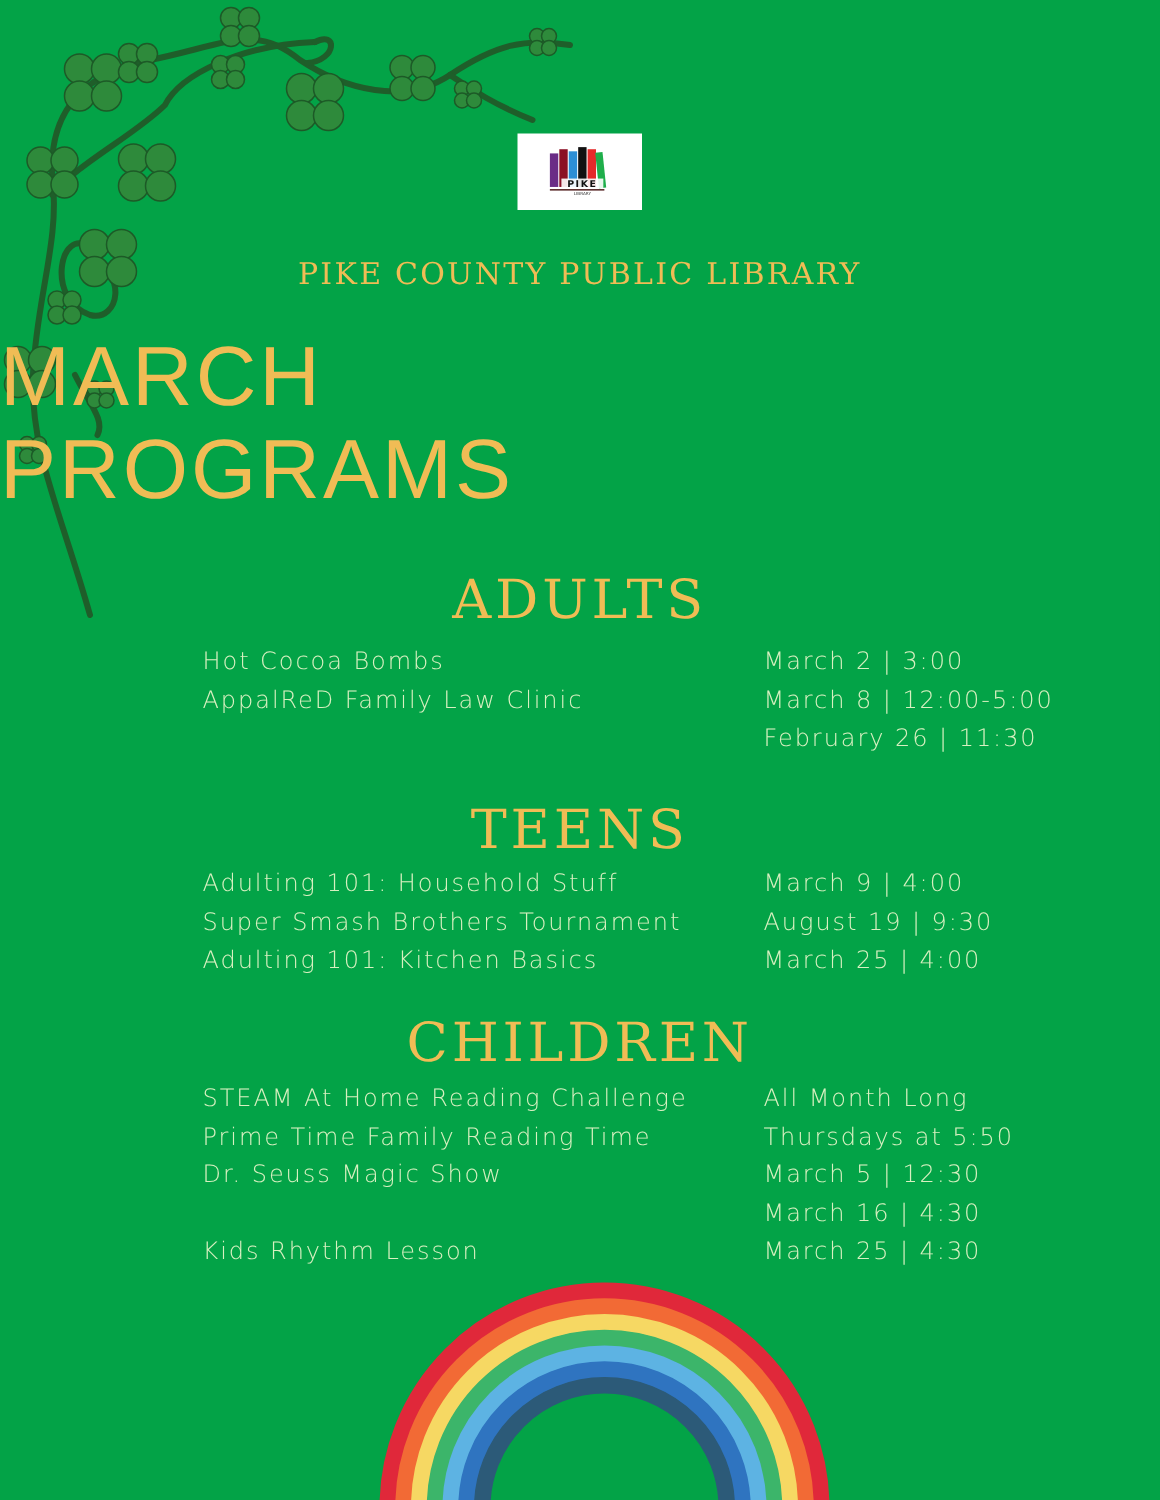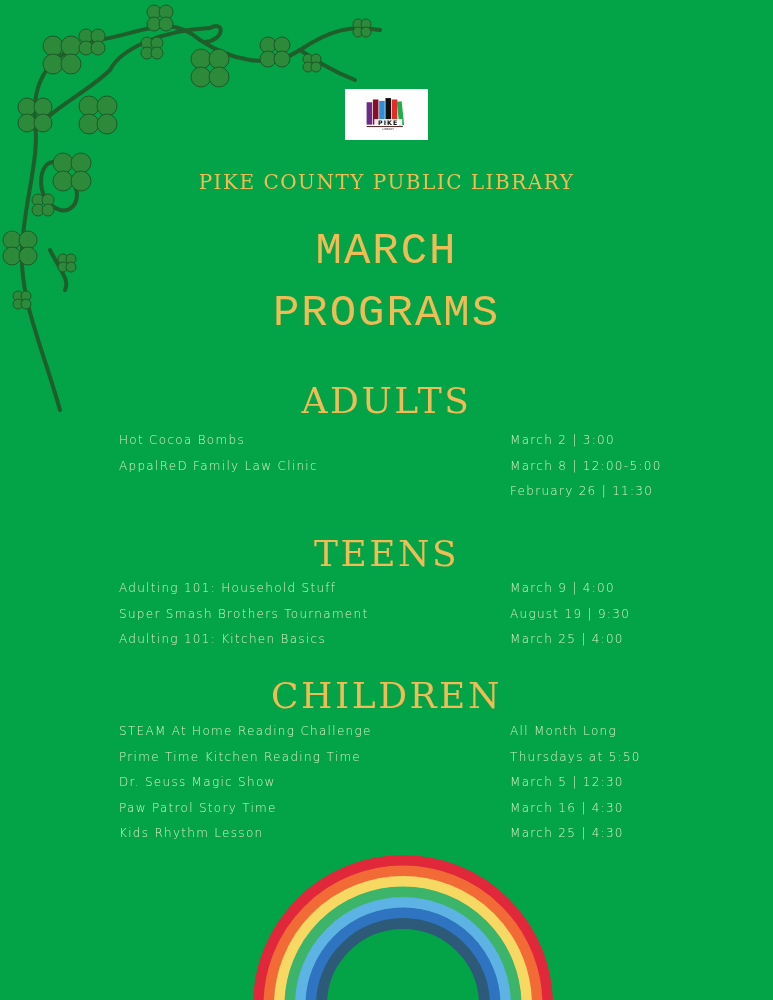--- a/index.html
+++ b/index.html
@@ -15,33 +15,33 @@
     position: absolute; left: 345px; top: 89px; width: 83px; height: 51px;
     background: #ffffff; box-sizing: border-box;
   }
   .logo svg { width: 100%; height: 100%; display: block; }
   .org-name {
     position: absolute; left: 0; right: 0; top: 170px; text-align: center;
     color: #f0bc55; font-family: "DejaVu Serif", serif; font-size: 20px;
     letter-spacing: 1.5px; font-weight: normal;
   }
   .title {
-    position: absolute; left: 0; right: 0; top: 220px; text-align: center;
-    color: #f0bc55; font-family: Liberation Mono, monospace; font-size: 44px;
+    position: absolute; left: 0; right: 0; top: 220px; text-align: left;
+    color: #f0bc55; font-family: Liberation Sans, sans-serif; font-size: 56px;
     line-height: 62px; letter-spacing: 2px;
   }
   .section-head {
     position: absolute; left: 0; right: 0; text-align: center;
     color: #f0bc55; font-family: "DejaVu Serif", serif; font-size: 36px;
     letter-spacing: 2.5px;
   }
   .list { position: absolute; left: 119px; width: 600px; }
-  .row { position: relative; height: 25.6px; line-height: 25.6px; color: #d8f0c0; font-size: 12px; letter-spacing: 1.3px; font-family: "DejaVu Sans", sans-serif; font-weight: 200; }
+  .row { position: relative; height: 25.6px; line-height: 25.6px; color: #d8f0c0; font-size: 16px; letter-spacing: 1.3px; font-family: "DejaVu Sans", sans-serif; font-weight: 200; margin-left: 16px; }
   .row .name { position: absolute; left: 0; white-space: nowrap; }
-  .row .when { position: absolute; left: 391px; white-space: nowrap; text-align: center; }
+  .row .when { position: absolute; left: 374px; white-space: nowrap; text-align: center; }
   .rainbow { position: absolute; left: 248px; top: 845px; width: 310px; height: 155px; }
 </style>
 </head>
 <body>
 
 <div class="poster">
 
   <svg class="vine" viewBox="0 0 400 420">
     <g fill="none" stroke="#1f5e2a" stroke-width="4" stroke-linecap="round">
       <path d="M60 410 C 40 340, 20 300, 22 250 C 24 200, 40 160, 35 120 C 32 80, 50 50, 100 40 C 150 30, 170 15, 200 40 C 230 60, 270 70, 300 50 C 330 30, 350 25, 380 30"></path>
@@ -198,29 +198,28 @@
       </div>
   </div>
 
   <div class="section-head" style="top:675px;">CHILDREN</div>
   <div class="list" style="top:719px;">
     <div class="row">
         <span class="name">STEAM At Home Reading Challenge</span>
         <span class="when">All Month Long</span>
       </div>
     <div class="row">
-        <span class="name">Prime Time Kitchen Reading Time</span>
+        <span class="name">Prime Time Family Reading Time</span>
         <span class="when">Thursdays at 5:50</span>
       </div>
     <div class="row">
         <span class="name">Dr. Seuss Magic Show</span>
         <span class="when">March 5  | 12:30</span>
       </div>
     <div class="row">
-        <span class="name">Paw Patrol Story Time</span>
         <span class="when">March 16 | 4:30</span>
       </div>
     <div class="row">
         <span class="name">Kids Rhythm Lesson</span>
         <span class="when">March 25 | 4:30</span>
       </div>
   </div>
 
   <svg class="rainbow" viewBox="0 0 310 155">
     <g fill="none" stroke-width="11">

